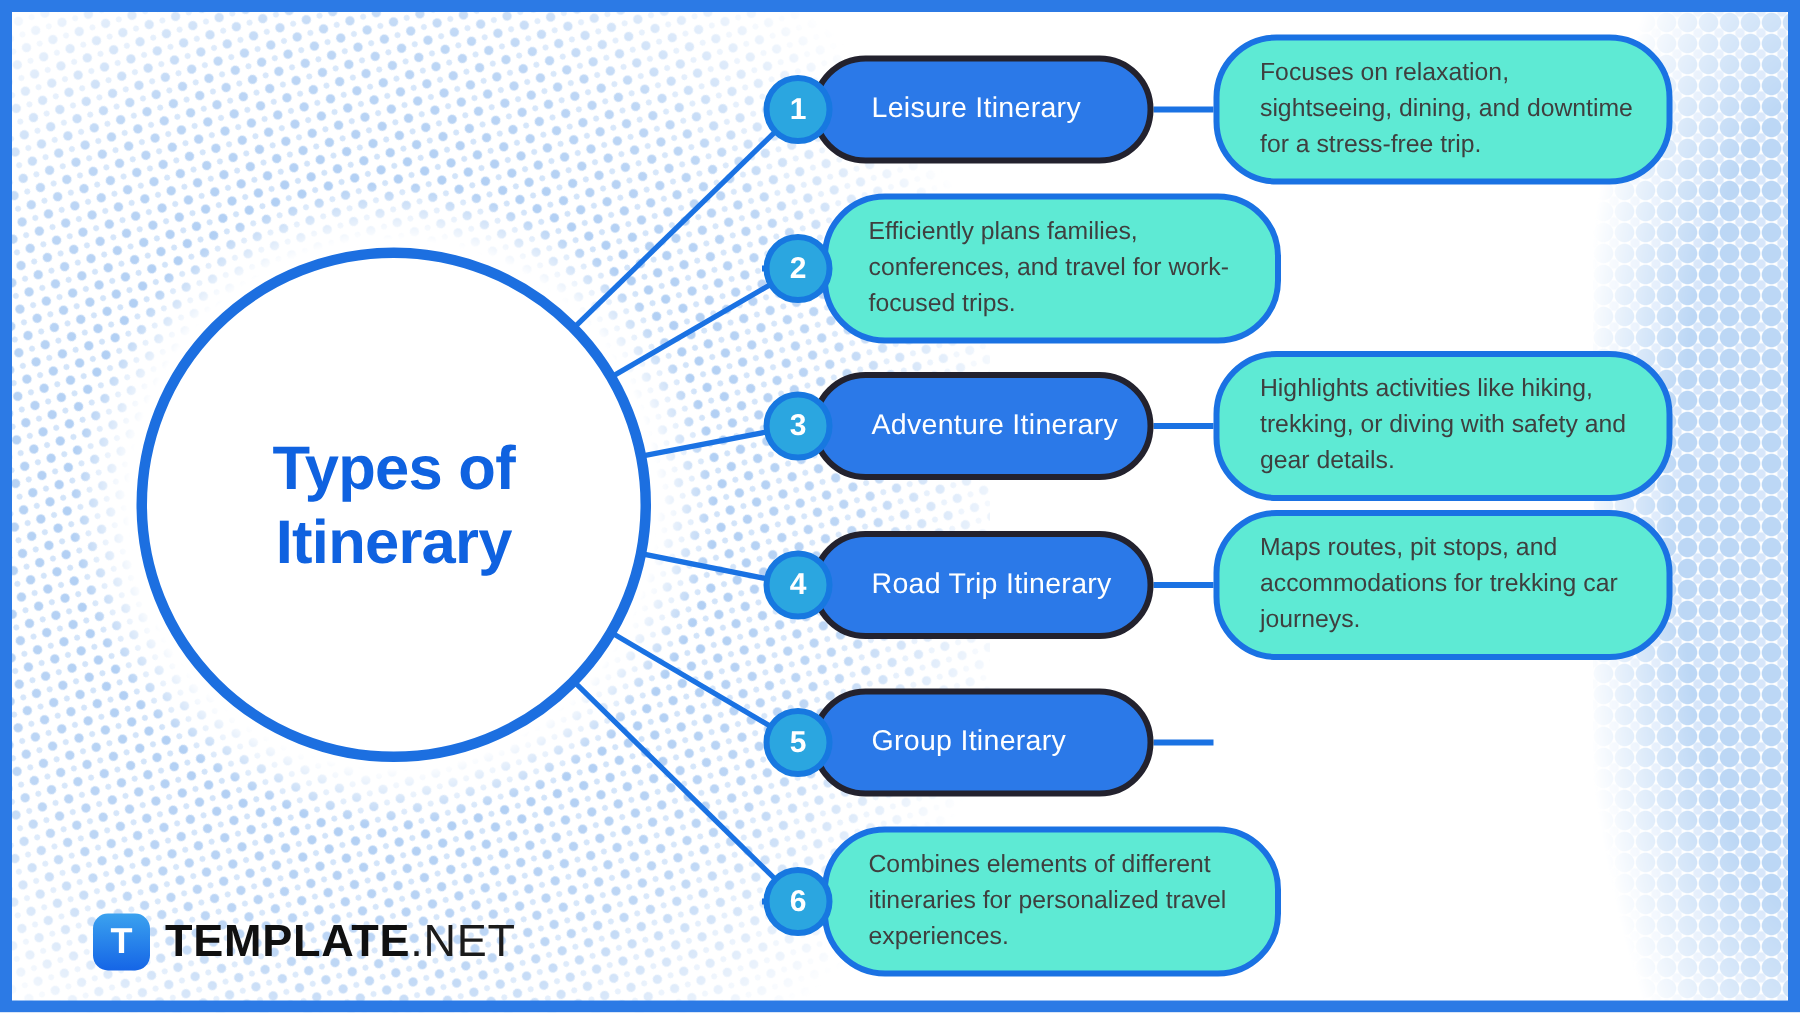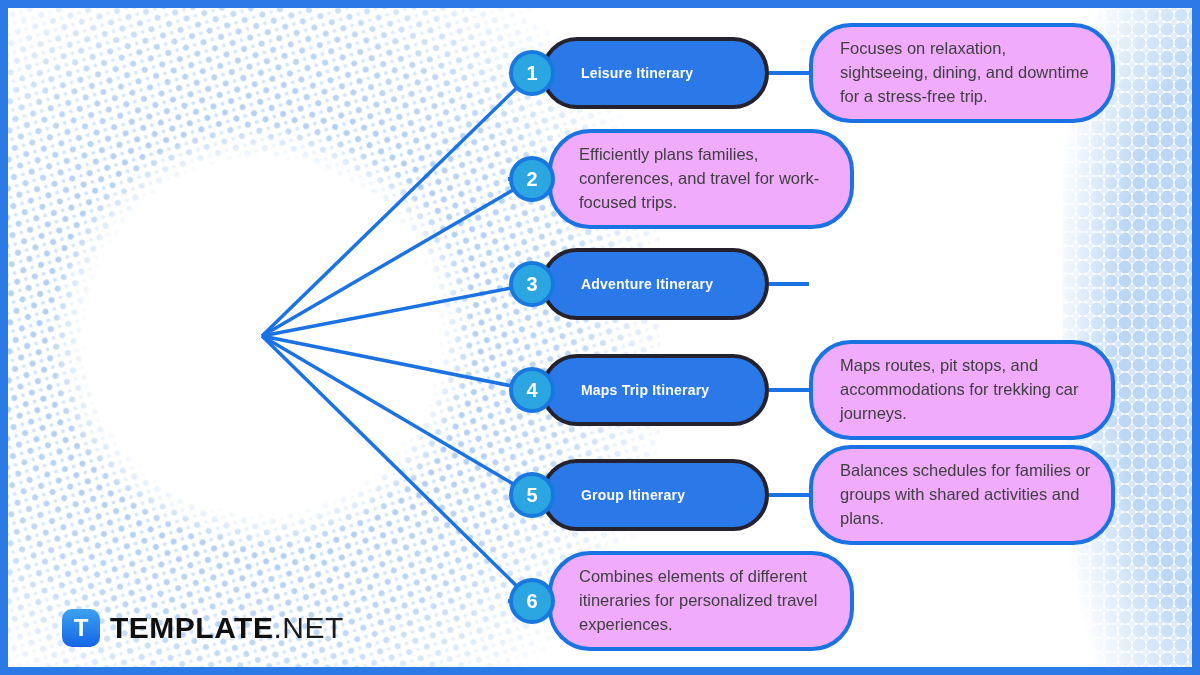--- a/index.html
+++ b/index.html
@@ -58,24 +58,24 @@
     position:absolute;left:1px;top:50%;transform:translateY(-50%);
     width:46px;height:46px;border-radius:50%;background:#2ba6e0;border:4px solid #1778e0;
     display:flex;align-items:center;justify-content:center;z-index:3;
   }
   .badge span{color:#ffffff;font-size:20px;font-weight:700;}
   .pill{
     margin-left:33px;width:228px;height:72px;border-radius:36px;
     background:#2b79e8;border:4px solid #23222e;
     display:flex;align-items:center;padding-left:36px;z-index:2;
   }
-  .pill-label{color:#ffffff;font-size:14px;font-weight:700;letter-spacing:0.2px;}
+  .pill-label{color:#ffffff;font-size:19px;font-weight:400;letter-spacing:0.2px;}
   .connector{width:40px;height:4px;background:#1a72e3;}
   .desc{
-    width:306px;min-height:86px;border-radius:42px;background:#f0abfc;
+    width:306px;min-height:86px;border-radius:42px;background:#5eead4;
     border:4px solid #1a72e3;display:flex;align-items:flex-start;
     padding:10px 16px 10px 27px;
   }
   .desc-text{margin:0;font-size:16.5px;line-height:1.44;color:#3f3f3f;}
 
   
   .logo{position:absolute;left:62px;top:609px;display:flex;align-items:center;z-index:12;}
   .logo-tile{
     width:38px;height:38px;border-radius:10px;
     background:linear-gradient(180deg,#3ba2ef 0%,#1565e6 100%);
@@ -100,20 +100,24 @@
     <g stroke="#1a72e3" stroke-width="3.5">
       <line x1="262" y1="336" x2="532" y2="73"></line>
       <line x1="262" y1="336" x2="532" y2="179"></line>
       <line x1="262" y1="336" x2="532" y2="284"></line>
       <line x1="262" y1="336" x2="532" y2="390"></line>
       <line x1="262" y1="336" x2="532" y2="495"></line>
       <line x1="262" y1="336" x2="532" y2="601"></line>
     </g>
   </svg>
 
+  <div class="center-circle">
+    <div class="center-title">Types of
+Itinerary</div>
+  </div>
 
   <div class="row" style="top:30px">
     <div class="badge">
         <span>1</span>
       </div>
     <div class="pill">
         <span class="pill-label">Leisure Itinerary</span>
       </div>
     <div class="connector"></div>
     <div class="desc">
@@ -132,46 +136,46 @@
   </div>
 
   <div class="row" style="top:241px">
     <div class="badge">
         <span>3</span>
       </div>
     <div class="pill">
         <span class="pill-label">Adventure Itinerary</span>
       </div>
     <div class="connector"></div>
+    <div class="desc">
+        <p class="desc-text">Highlights activities like hiking, trekking, or diving with safety and gear details.</p>
+      </div>
   </div>
 
   <div class="row" style="top:347px">
     <div class="badge">
         <span>4</span>
       </div>
     <div class="pill">
-        <span class="pill-label">Maps Trip Itinerary</span>
+        <span class="pill-label">Road Trip Itinerary</span>
       </div>
     <div class="connector"></div>
     <div class="desc">
         <p class="desc-text">Maps routes, pit stops, and accommodations for trekking car journeys.</p>
       </div>
   </div>
 
   <div class="row" style="top:452px">
     <div class="badge">
         <span>5</span>
       </div>
     <div class="pill">
         <span class="pill-label">Group Itinerary</span>
       </div>
     <div class="connector"></div>
-    <div class="desc">
-        <p class="desc-text">Balances schedules for families or groups with shared activities and plans.</p>
-      </div>
   </div>
 
   <div class="row" style="top:558px">
     <div class="badge">
         <span>6</span>
       </div>
     <div class="connector"></div>
     <div class="desc">
         <p class="desc-text">Combines elements of different itineraries for personalized travel experiences.</p>
       </div>

